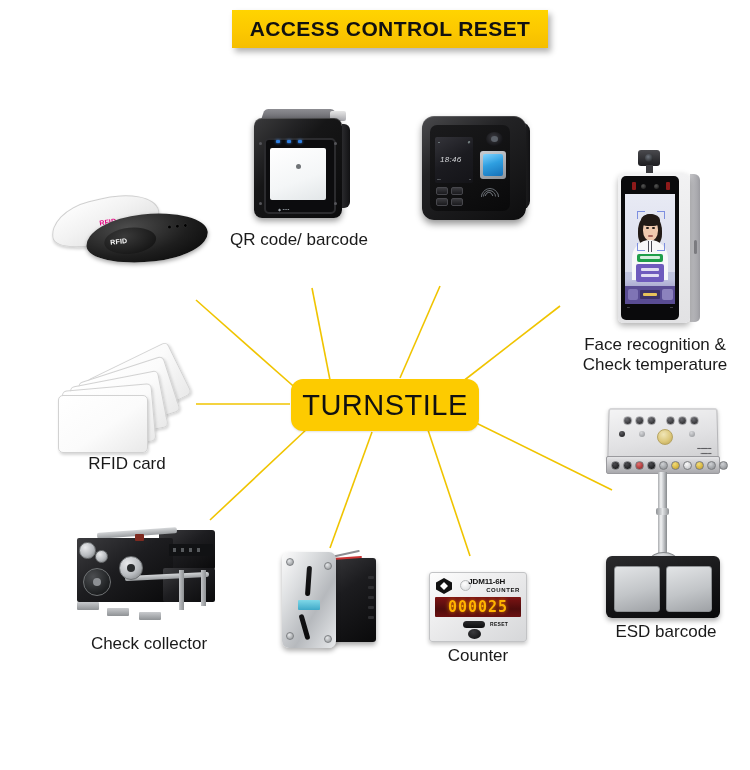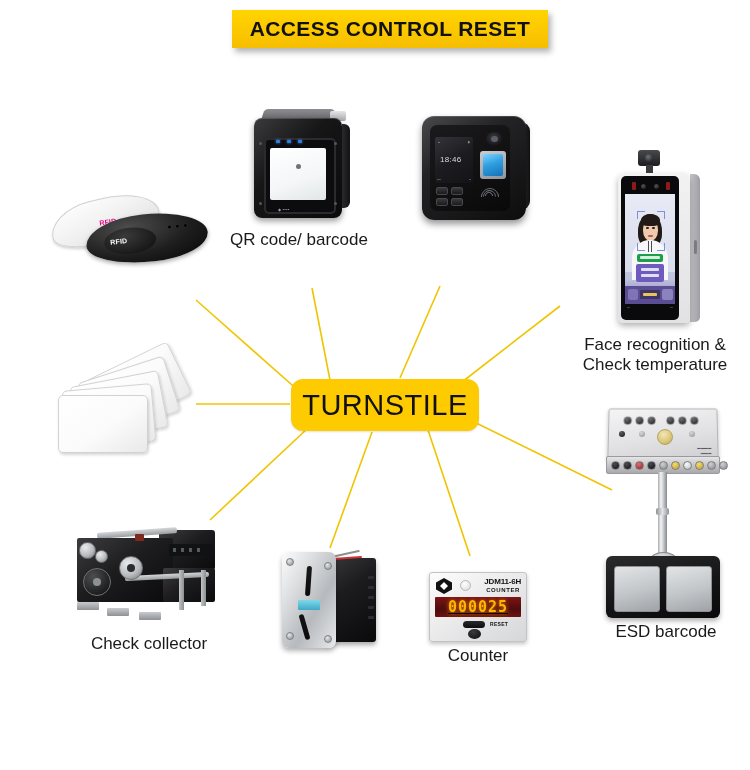--- a/index.html
+++ b/index.html
@@ -171,21 +171,21 @@
   }
   .qr-side {
     position: absolute; right: 2px; top: 16px;
     width: 8px; height: 84px;
     background: linear-gradient(90deg,#2a2a2d,#121214);
     border-radius: 0 6px 6px 0;
   }
   .qr-screw { position: absolute; width: 3px; height: 3px; border-radius: 50%; background: #55555a; }
 
   
-  #n-fp { left: 404px; top: 108px; width: 140px; }
+  #n-fp { left: 404px; top: 108px; width: 140px; font-style: italic; }
   #n-fp .art { width: 116px; height: 122px; }
   .fp-body {
     position: absolute; left: 6px; top: 8px;
     width: 104px; height: 104px;
     background: linear-gradient(145deg,#4a4a4d 0%, #232325 35%, #0d0d0e 100%);
     border-radius: 12px;
     box-shadow: 0 4px 7px rgba(0,0,0,0.42), inset 0 1px 0 rgba(255,255,255,0.16);
   }
   .fp-face {
     position: absolute; left: 8px; top: 9px;
@@ -415,28 +415,28 @@
     box-shadow: 0 2px 4px rgba(0,0,0,0.24);
   }
   .ct-logo {
     position:absolute; left: 6px; top: 5px;
     width: 16px; height: 16px;
     background: #111;
     clip-path: polygon(50% 0%, 100% 28%, 100% 72%, 50% 100%, 0% 72%, 0% 28%);
   }
   .ct-logo i { position:absolute; left:4px; top:4px; width:8px; height:8px; background:#fff; clip-path: polygon(50% 0%, 100% 50%, 50% 100%, 0% 50%); display:block; }
   .ct-led { position:absolute; left: 30px; top: 7px; width: 9px; height: 9px; border-radius: 50%; background: radial-gradient(circle at 40% 32%, #ffffff, #d6d8da); border: 1px solid #b5b7b9; }
-  .ct-model { position:absolute; right: 5px; top: 4px; font-size: 8px; font-weight: bold; color: #111; letter-spacing: -0.2px; }
+  .ct-model { position:absolute; right: 21px; top: 4px; font-size: 8px; font-weight: bold; color: #111; letter-spacing: -0.2px; }
   .ct-sub { position:absolute; right: 6px; top: 14px; font-size: 6px; font-weight: bold; color: #111; letter-spacing: .6px; }
   .ct-display {
     position:absolute; left: 5px; top: 24px;
     width: 86px; height: 20px;
     background: linear-gradient(180deg,#7d1414 0%, #4f0c0c 60%, #6b1111 100%);
     border-radius: 1px;
-    display: flex; align-items: center; justify-content: center; gap: 1px; text-decoration: underline;
+    display: flex; align-items: center; justify-content: center; gap: 1px;
   }
   .ct-display .digits {
     font-family: "DejaVu Sans Mono", monospace;
     font-size: 15px;
     font-weight: bold;
     color: #ffb400;
     letter-spacing: 1px;
     text-shadow: 0 0 4px rgba(255,150,0,0.85);
   }
   .ct-btn {
@@ -796,13 +796,14 @@
 </div>
 
 <div class="node" id="n-card">
   <div class="art">
     <div class="card-i c1"></div>
     <div class="card-i c2"></div>
     <div class="card-i c3"></div>
     <div class="card-i c4"></div>
     <div class="card-i c5"></div>
   </div>
+  <div class="caption">RFID card</div>
 </div>
 
 </body></html>

